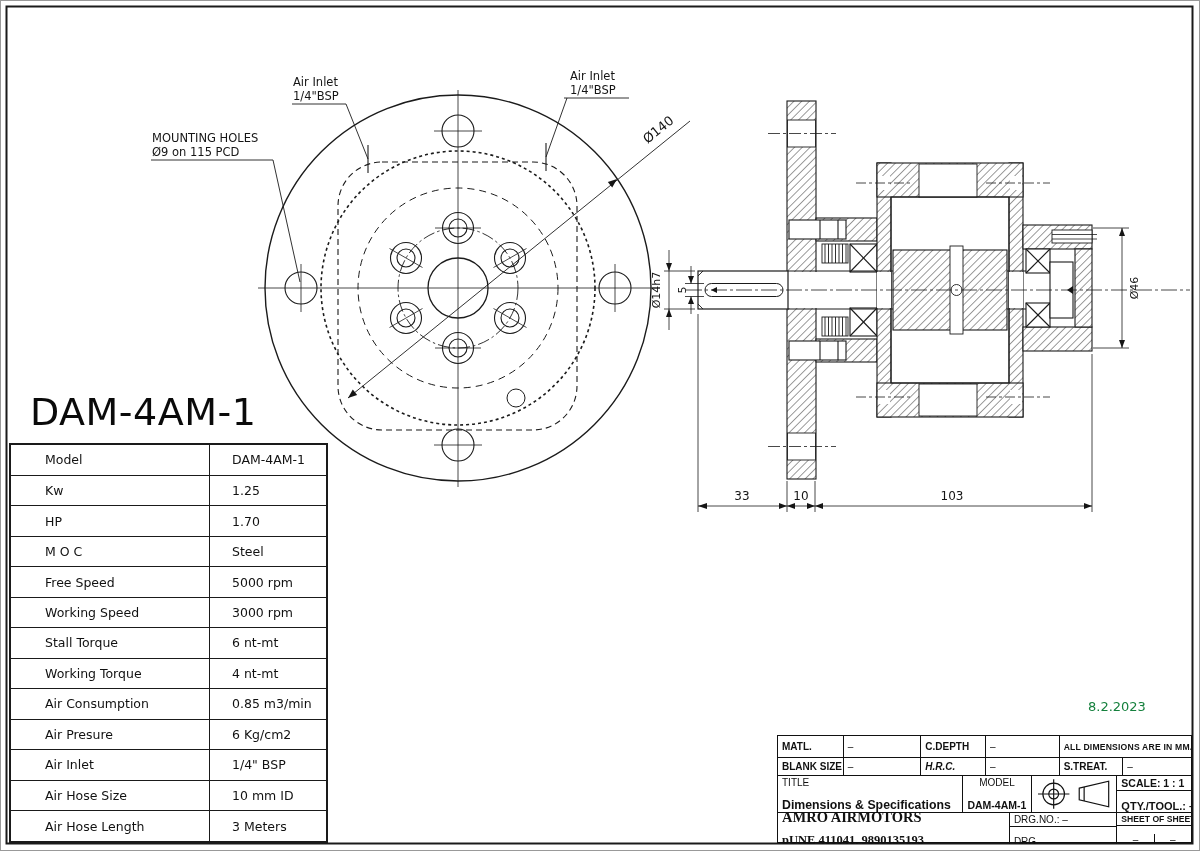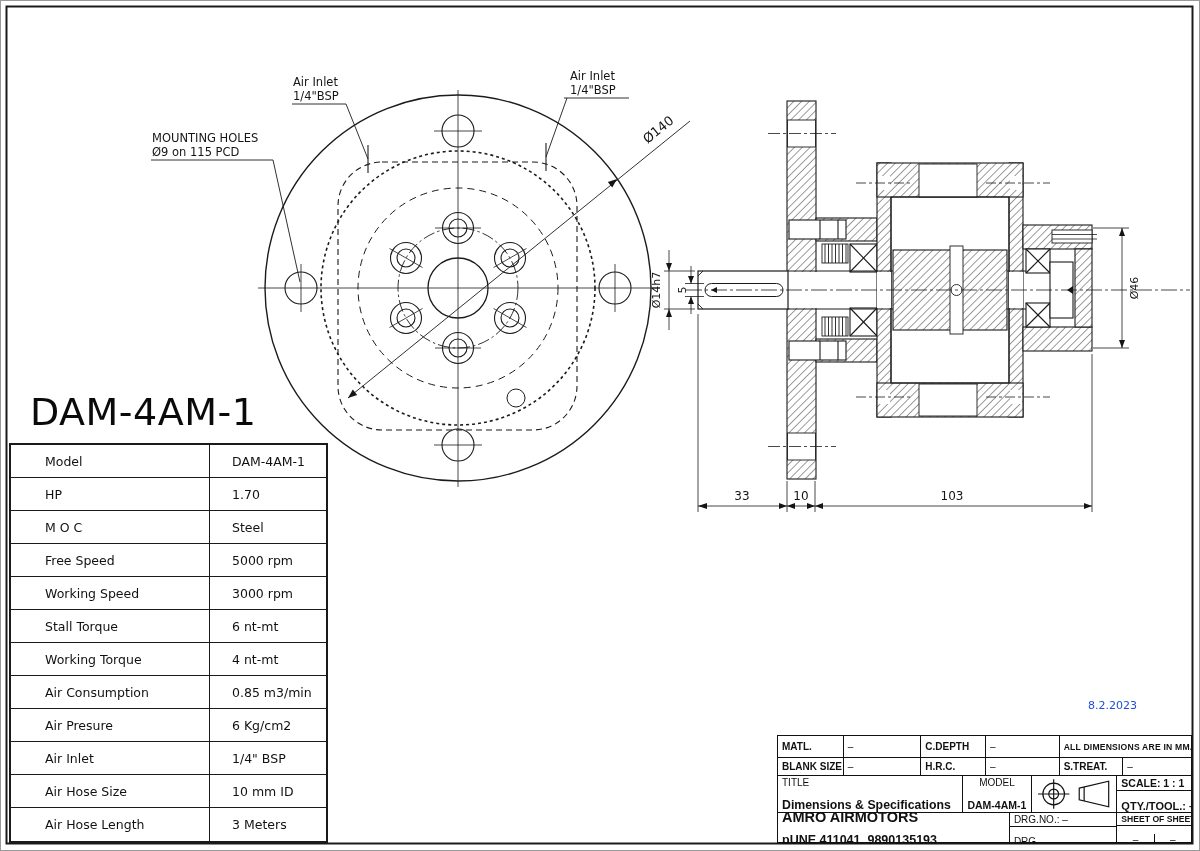--- a/index.html
+++ b/index.html
@@ -1,20 +1,20 @@
 <!DOCTYPE html>
 <html><head>
 <meta charset="utf-8">
 <style>
   html,body{margin:0;padding:0;background:#e8e8e8;}
   .sheet{position:relative;width:1200px;height:851px;background:#fff;overflow:hidden;
          font-family:"DejaVu Sans",sans-serif;color:#111;}
   svg text{font-family:"DejaVu Sans",sans-serif;fill:#151515;}
   .heading{position:absolute;left:30px;top:390px;font-size:38px;letter-spacing:.5px;color:#0a0a0a;}
-  .date{position:absolute;left:1088px;top:699px;font-size:11px;color:#1d4ed8;}
+  .date{position:absolute;left:1088px;top:699px;font-size:13px;color:#15803d;}
 
   
   .spec{position:absolute;left:9px;top:443px;width:319px;height:400px;}
   .spec table{width:100%;height:100%;border-collapse:collapse;table-layout:fixed;}
   .spec td{border:1.3px solid #1a1a1a;font-size:12.5px;vertical-align:middle;
            white-space:nowrap;overflow:hidden;}
   .spec td.l{width:163px;padding-left:34px;}
   .spec td.v{padding-left:22px;}
   .spec table{border:2px solid #1a1a1a;}
 
@@ -297,20 +297,24 @@
 
 
 <div class="spec">
   <table>
     <tbody>
           <tr>
             <td class="l">Model</td>
             <td class="v">DAM-4AM-1</td>
           </tr>
     <tr>
+            <td class="l">Kw</td>
+            <td class="v">1.25</td>
+          </tr>
+    <tr>
             <td class="l">HP</td>
             <td class="v">1.70</td>
           </tr>
     <tr>
             <td class="l">M O C</td>
             <td class="v">Steel</td>
           </tr>
     <tr>
             <td class="l">Free Speed</td>
             <td class="v">5000 rpm</td>
@@ -356,21 +360,21 @@
   <div class="r" style="height:22px;">
     <div class="c b" style="width:66px;">MATL.</div>
     <div class="c" style="width:78px;">–</div>
     <div class="c b" style="width:65px;">C.DEPTH</div>
     <div class="c" style="width:74px;">–</div>
     <div class="c note" style="width:132px;">ALL DIMENSIONS ARE IN MM.</div>
   </div>
   <div class="r" style="height:18px;">
     <div class="c b" style="width:66px;">BLANK SIZE</div>
     <div class="c" style="width:78px;">–</div>
-    <div class="c b" style="width:65px;">H.R.C.</div>
+    <div class="c b" style="width:65px;font-style:italic;">H.R.C.</div>
     <div class="c" style="width:74px;">–</div>
     <div class="c b" style="width:64px;">S.TREAT.</div>
     <div class="c" style="width:68px;">–</div>
   </div>
   <div class="r" style="height:37px;">
     <div class="c stack" style="width:186px;justify-content:center;">
       <div class="sub" style="height:13px;">TITLE</div>
       <div class="sub title-val" style="height:22px;">Dimensions &amp; Specifications</div>
     </div>
     <div class="c stack" style="width:69px;">
@@ -388,21 +392,21 @@
           <line x1="49" y1="9" x2="49" y2="23"></line>
         </g>
       </svg>
     </div>
     <div class="c stack" style="width:74px;">
       <div class="sub subdiv b" style="height:18px;font-size:10.5px;">SCALE: 1 : 1</div>
       <div class="sub b" style="height:18px;font-size:11px;">QTY./TOOL.: –</div>
     </div>
   </div>
   <div class="r" style="height:31px;">
-    <div class="c stack" style="width:233px;justify-content:center;">
+    <div class="c stack" style="width:233px;justify-content:center;font-family:Liberation Serif, serif;">
       <div class="sub co" style="height:15px;">AMRO AIRMOTORS</div>
       <div class="sub addr" style="height:14px;">pUNE 411041. 9890135193</div>
     </div>
     <div class="c stack" style="width:108px;">
       <div class="sub subdiv" style="height:15px;">DRG.NO.: –</div>
       <div class="sub" style="height:15px;">DRG.– –</div>
     </div>
     <div class="c stack" style="width:74px;">
       <div class="sub subdiv" style="height:15px;font-size:8.6px;font-weight:bold;">SHEET OF SHEETS</div>
       <div class="sub halves" style="height:15px;">

